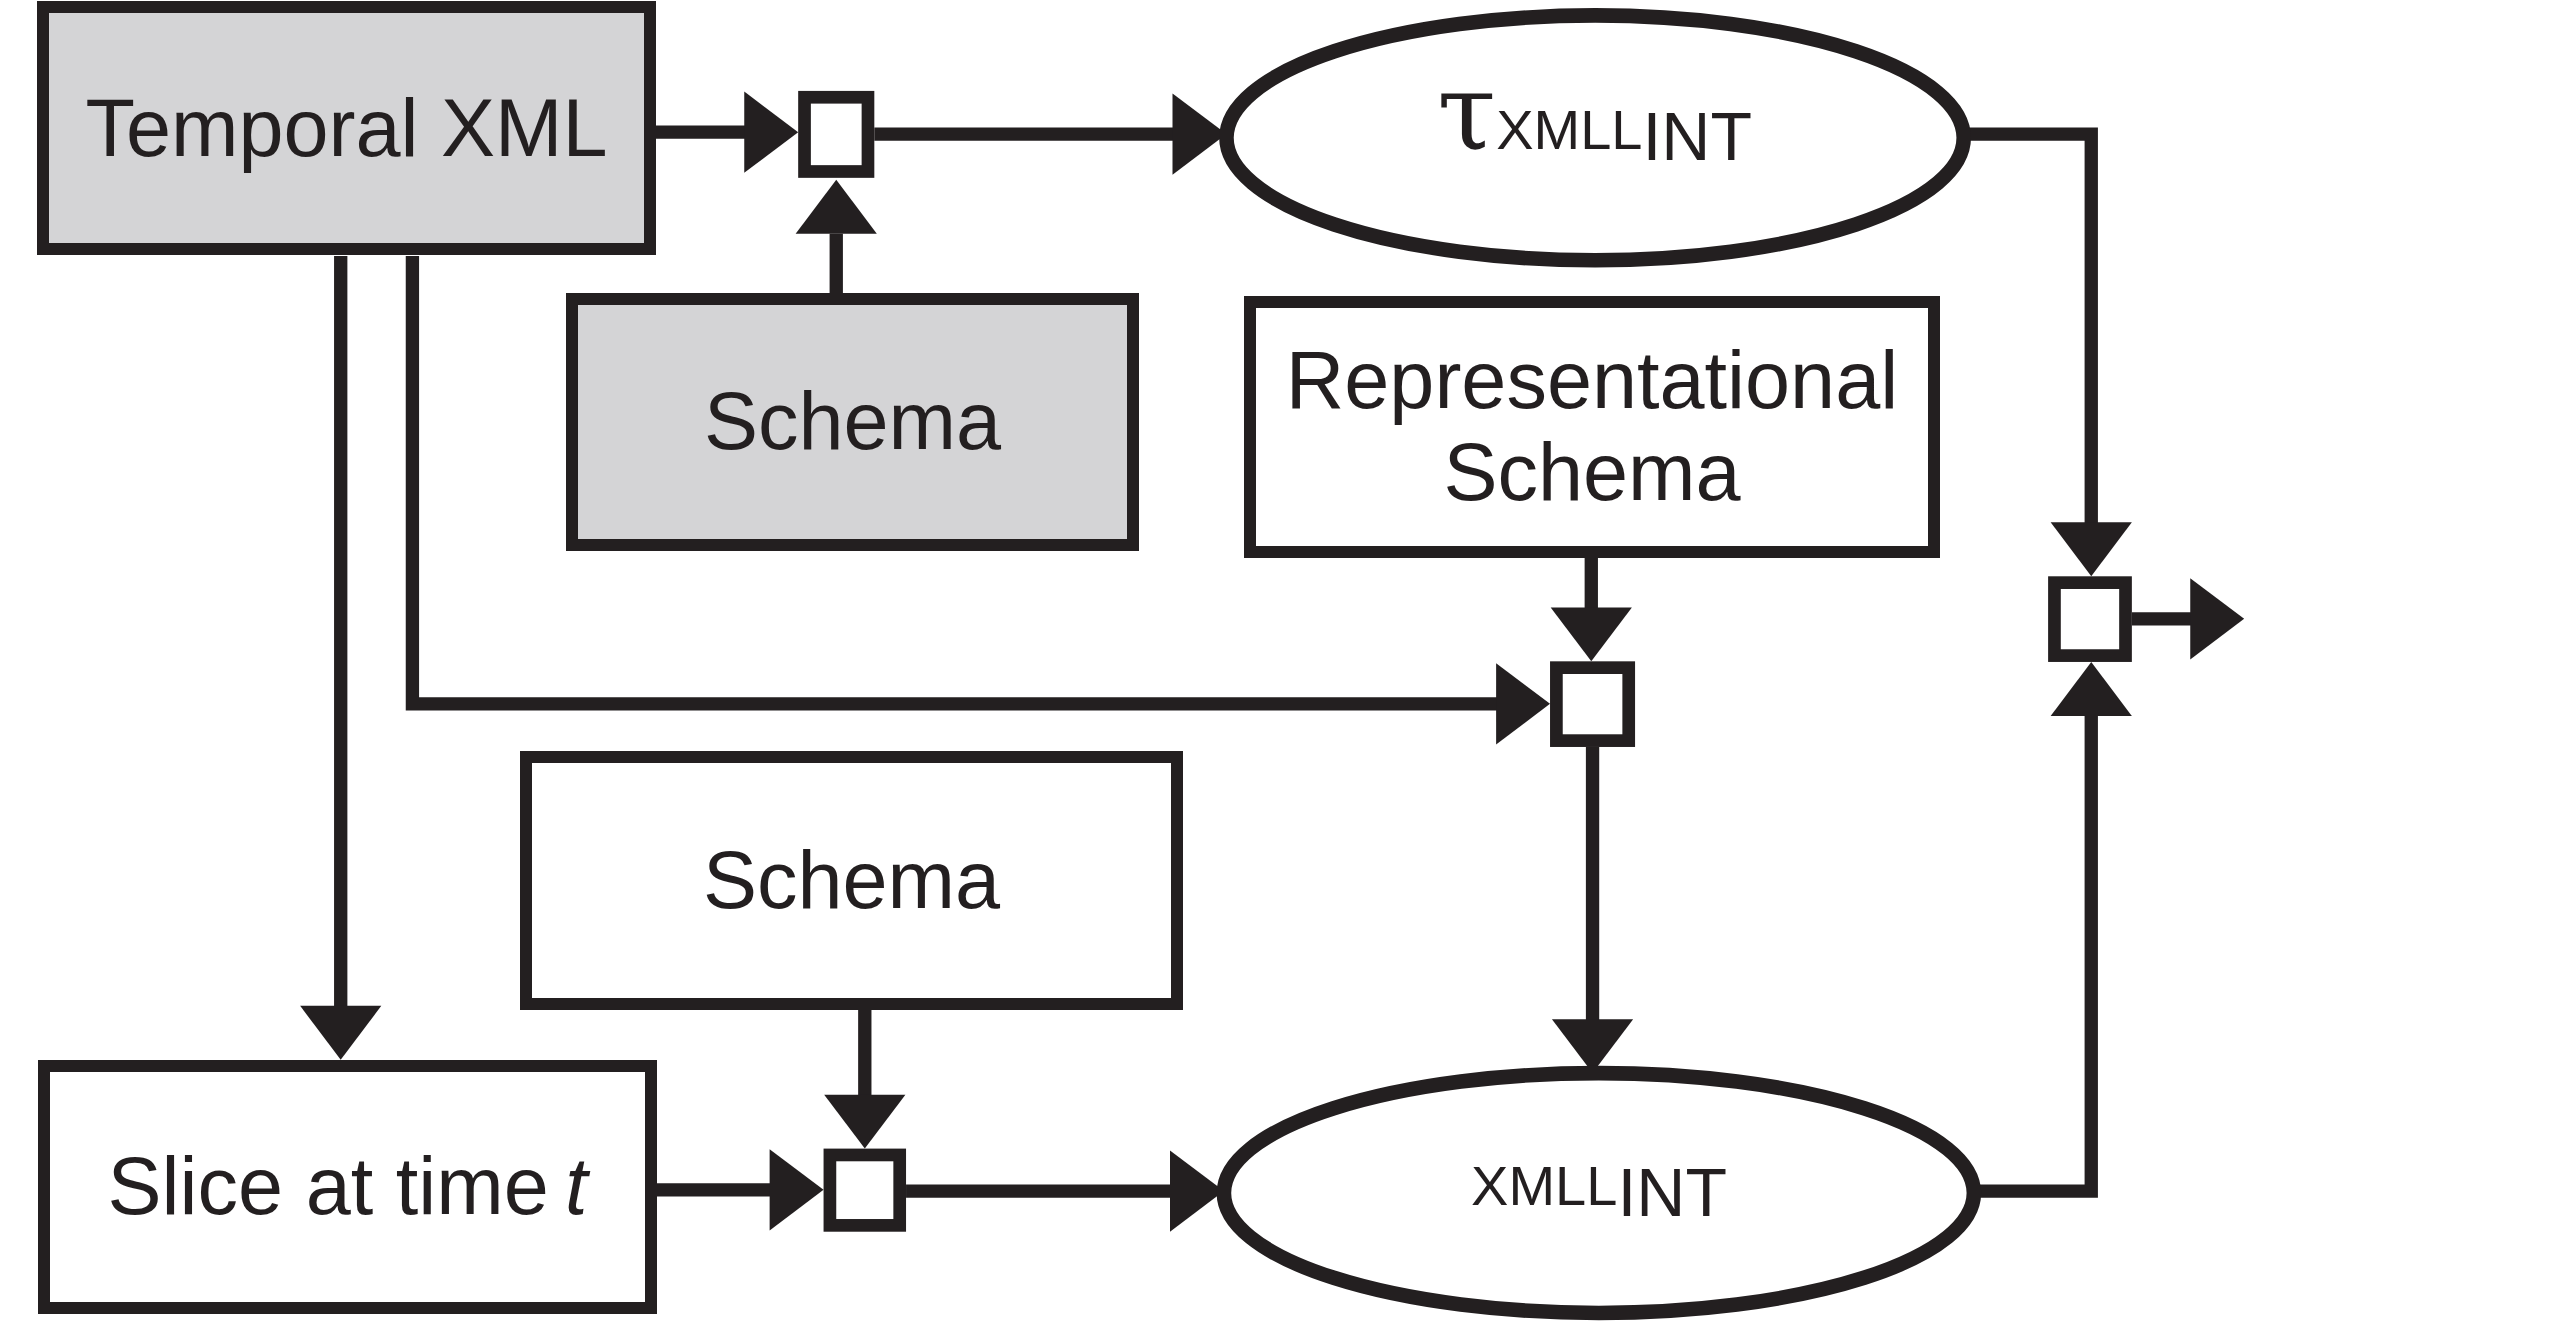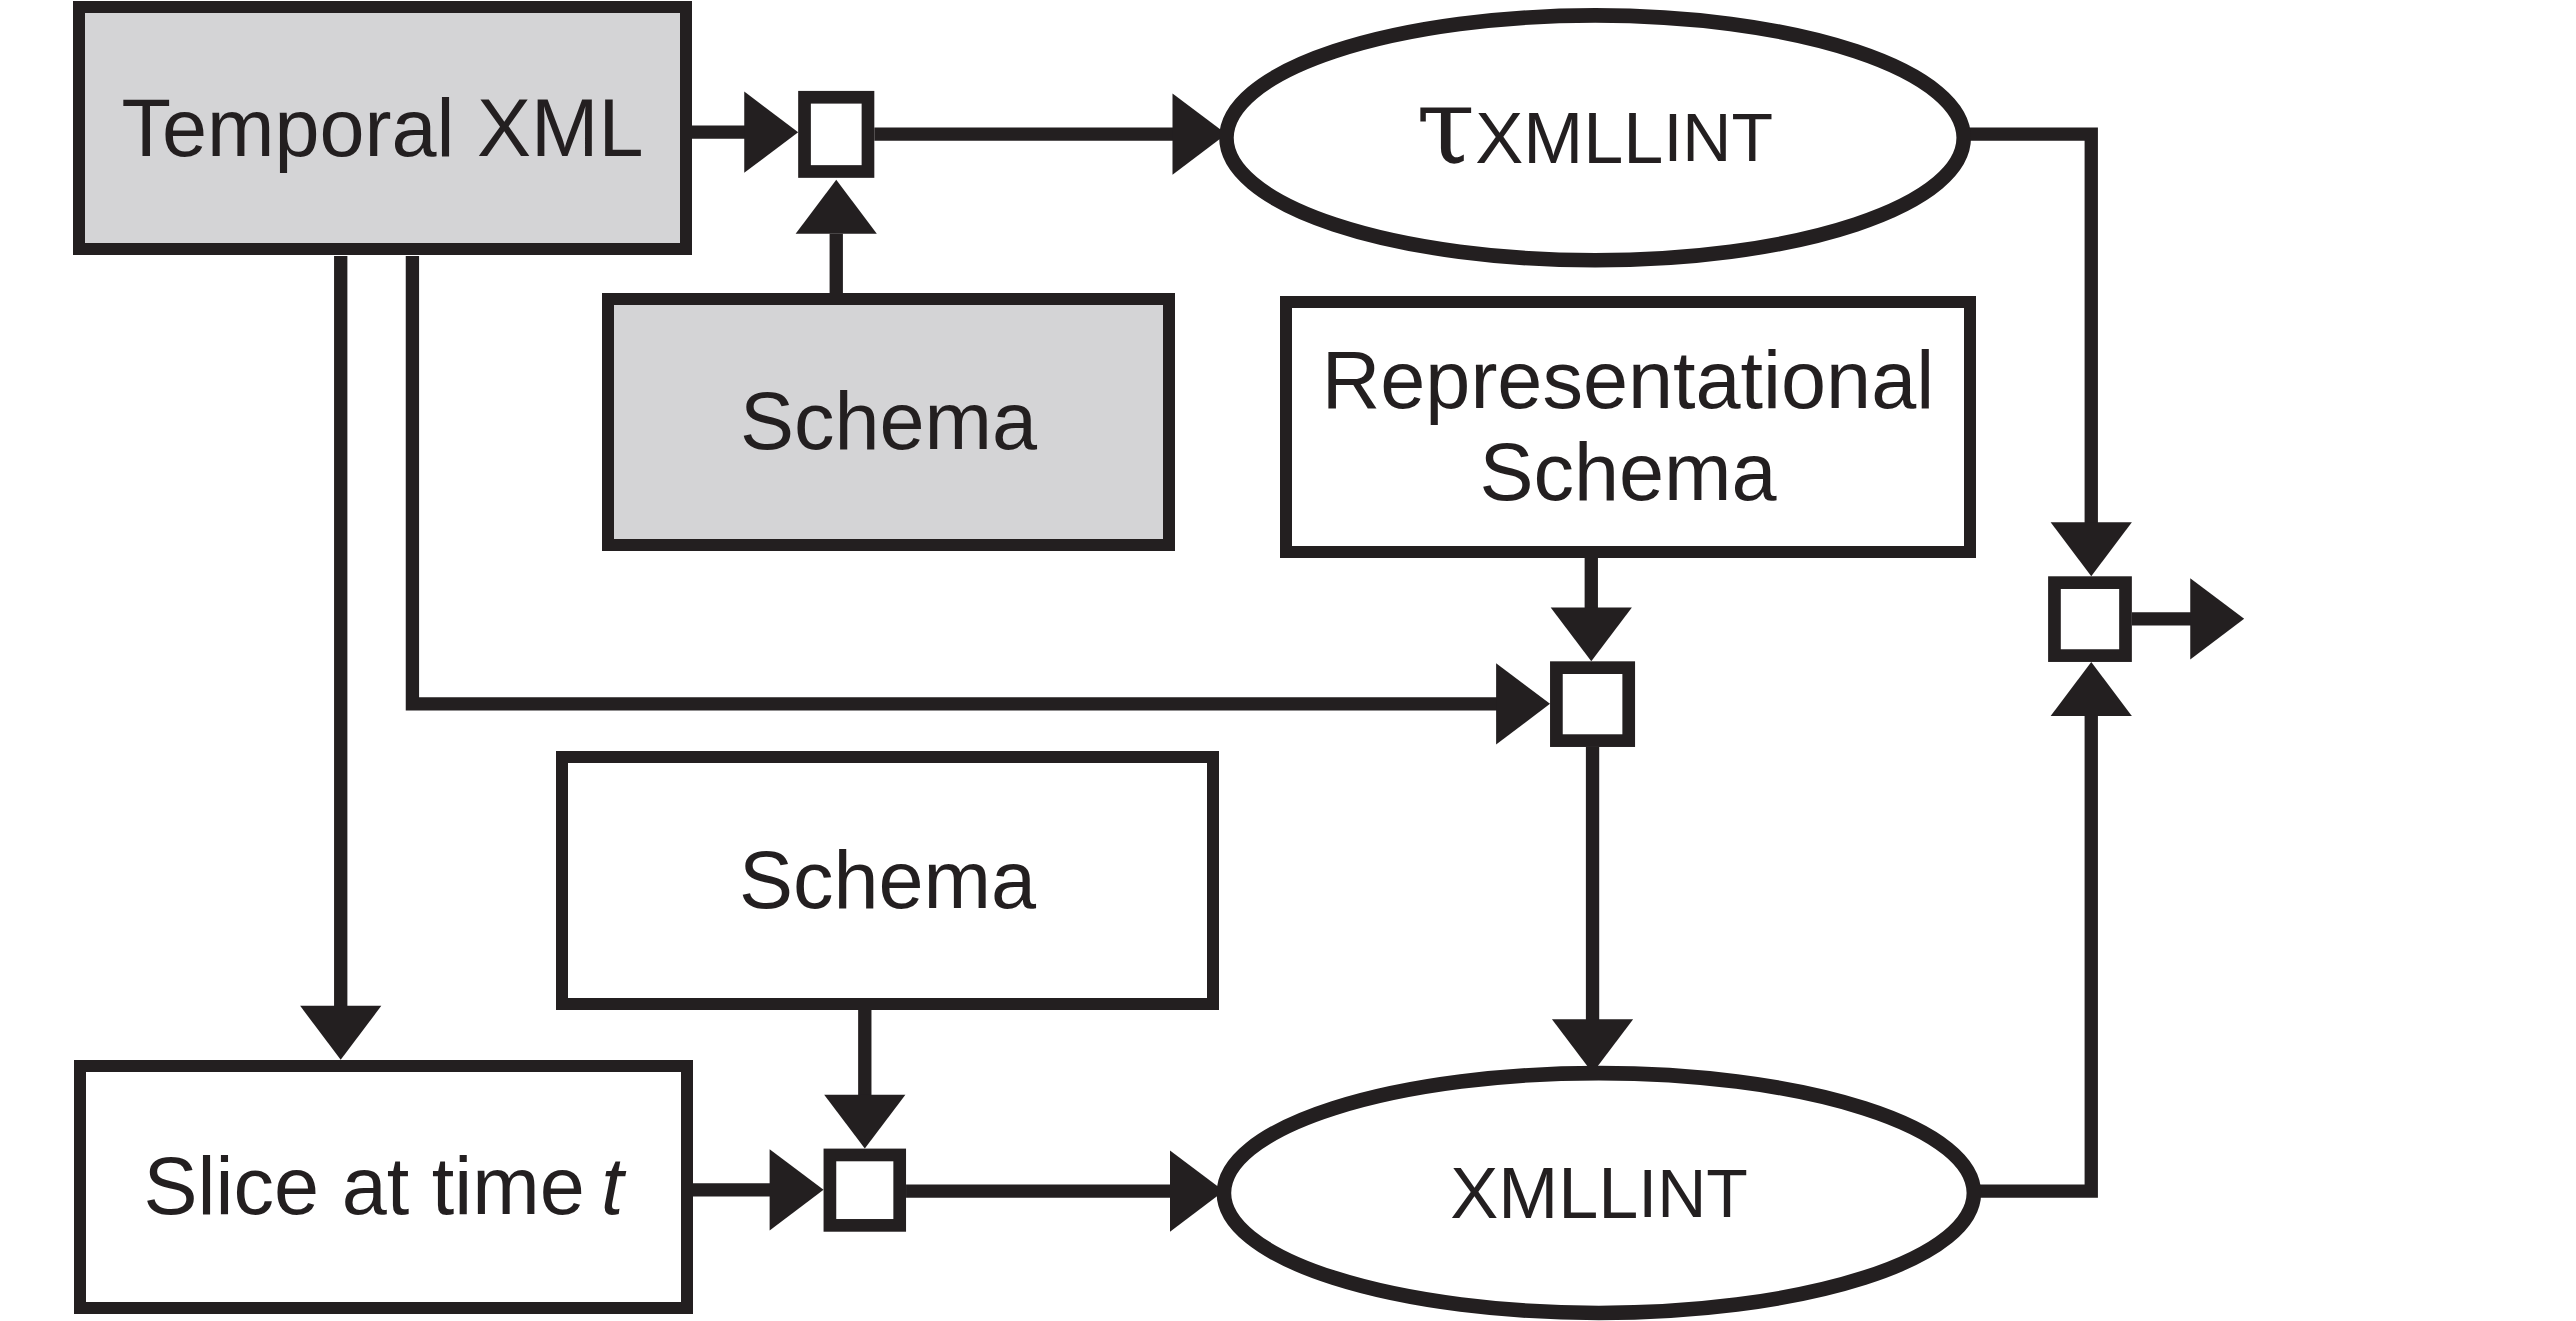--- a/index.html
+++ b/index.html
@@ -27,32 +27,31 @@
   .node-box{
     position:absolute;
     box-sizing:border-box;
     border:12.7px solid var(--ink);
     display:flex;flex-direction:column;
     align-items:center;justify-content:center;
     text-align:center;
     font-size:81px;line-height:1.13;
     letter-spacing:0;
     color:var(--ink);
-    margin-left:36px;
   }
   .node-box.gray{background:var(--node-gray);}
   .node-box.white{background:var(--node-white);}
   .ellipse-label{
     position:absolute;
     display:flex;align-items:center;justify-content:center;
     font-size:84px;
     color:var(--ink);
     pointer-events:none;
   }
-  .ellipse-label .main{font-size:72px;line-height:1;}
+  .ellipse-label .main{font-size:56px;line-height:1;}
   .ellipse-label .tau{font-family:"DejaVu Serif",serif;font-size:107px;line-height:0;}
   .ellipse-label .sub{font-size:68px;line-height:1;align-self:flex-end;padding-bottom:2.5px;}
   .ellipse-label .row{display:flex;align-items:baseline;}
   .free-label{
     position:absolute;
     display:flex;align-items:center;
     font-size:81px;color:var(--ink);
     white-space:nowrap;
   }
   .slice-italic{font-style:italic;margin-left:0.20em;}

